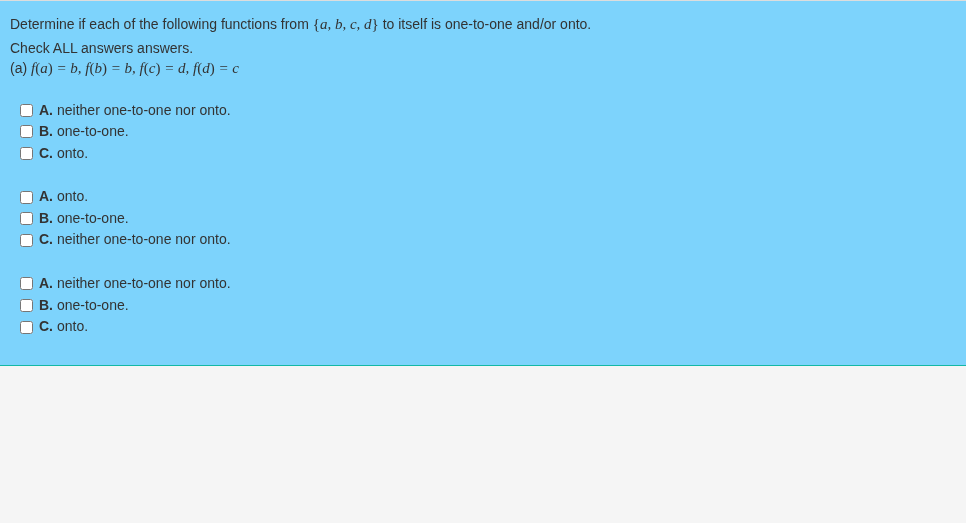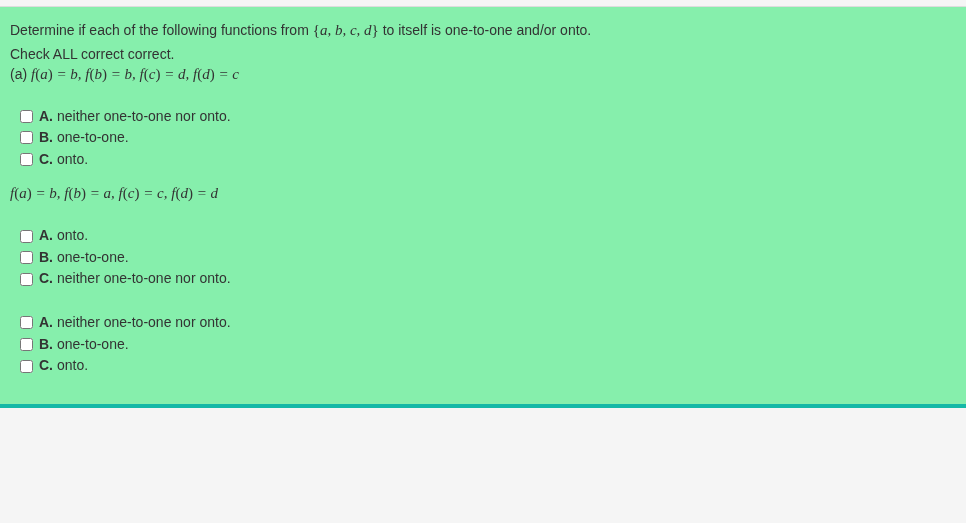--- a/index.html
+++ b/index.html
@@ -9,25 +9,24 @@
     }
     body {
       font-family: Arial, Helvetica, sans-serif;
       font-size: 14px;
       color: #333;
       background: #f5f5f5;
       width: 966px;
       height: 523px;
     }
     .content {
-      background: #86efac;
+      background: #7dd3fc;
       border-top: 1px solid #ddd;
-      border-bottom: 4px solid #14b8a6;
+      border-bottom: 1px solid #14b8a6;
       padding: 12px 10px;
-      margin-top: 6px;
     }
     .question-text {
       margin-bottom: 4px;
       line-height: 1.5;
     }
     .math {
       font-family: "Times New Roman", serif;
       font-style: italic;
       font-size: 15px;
     }
@@ -72,21 +71,21 @@
   </style>
 </head>
 <body>
 
 <div class="content">
 
   <div class="question-text">
     <span>Determine if each of the following functions from </span><span class="math"><span class="brace">{</span><i>a</i>, <i>b</i>, <i>c</i>, <i>d</i><span class="brace">}</span></span><span> to itself is one-to-one and/or onto.</span>
   </div>
 
-  <div class="instruction">Check ALL correct correct.</div>
+  <div class="instruction">Check ALL answers answers.</div>
 
   <div class="part-label">
     <span>(a) </span><span class="math"><i>f</i><span class="paren">(</span><i>a</i><span class="paren">)</span> = <i>b</i>, <i>f</i><span class="paren">(</span><i>b</i><span class="paren">)</span> = <i>b</i>, <i>f</i><span class="paren">(</span><i>c</i><span class="paren">)</span> = <i>d</i>, <i>f</i><span class="paren">(</span><i>d</i><span class="paren">)</span> = <i>c</i></span>
   </div>
 
   <div class="choices block-spacing">
     <div class="choice">
       <input type="checkbox" style="">
       <span class="choice-label">A.</span>
       <span>neither one-to-one nor onto.</span>
@@ -96,23 +95,20 @@
       <span class="choice-label">B.</span>
       <span>one-to-one.</span>
     </div>
     <div class="choice">
       <input type="checkbox" style="">
       <span class="choice-label">C.</span>
       <span>onto.</span>
     </div>
   </div>
 
-  <div class="function-def">
-    <span class="math"><i>f</i><span class="paren">(</span><i>a</i><span class="paren">)</span> = <i>b</i>, <i>f</i><span class="paren">(</span><i>b</i><span class="paren">)</span> = <i>a</i>, <i>f</i><span class="paren">(</span><i>c</i><span class="paren">)</span> = <i>c</i>, <i>f</i><span class="paren">(</span><i>d</i><span class="paren">)</span> = <i>d</i></span>
-  </div>
 
   <div class="choices block-spacing">
     <div class="choice">
       <input type="checkbox" style="">
       <span class="choice-label">A.</span>
       <span>onto.</span>
     </div>
     <div class="choice">
       <input type="checkbox" style="">
       <span class="choice-label">B.</span>

